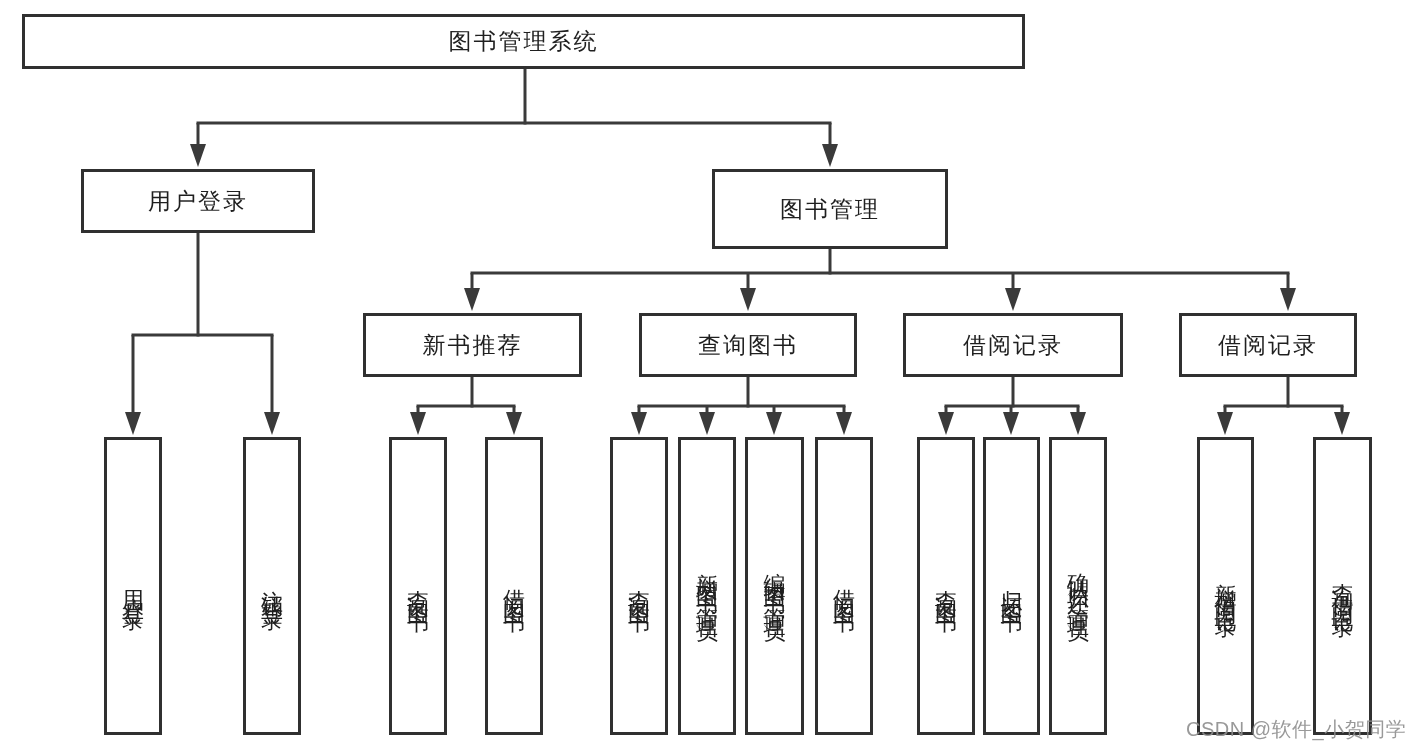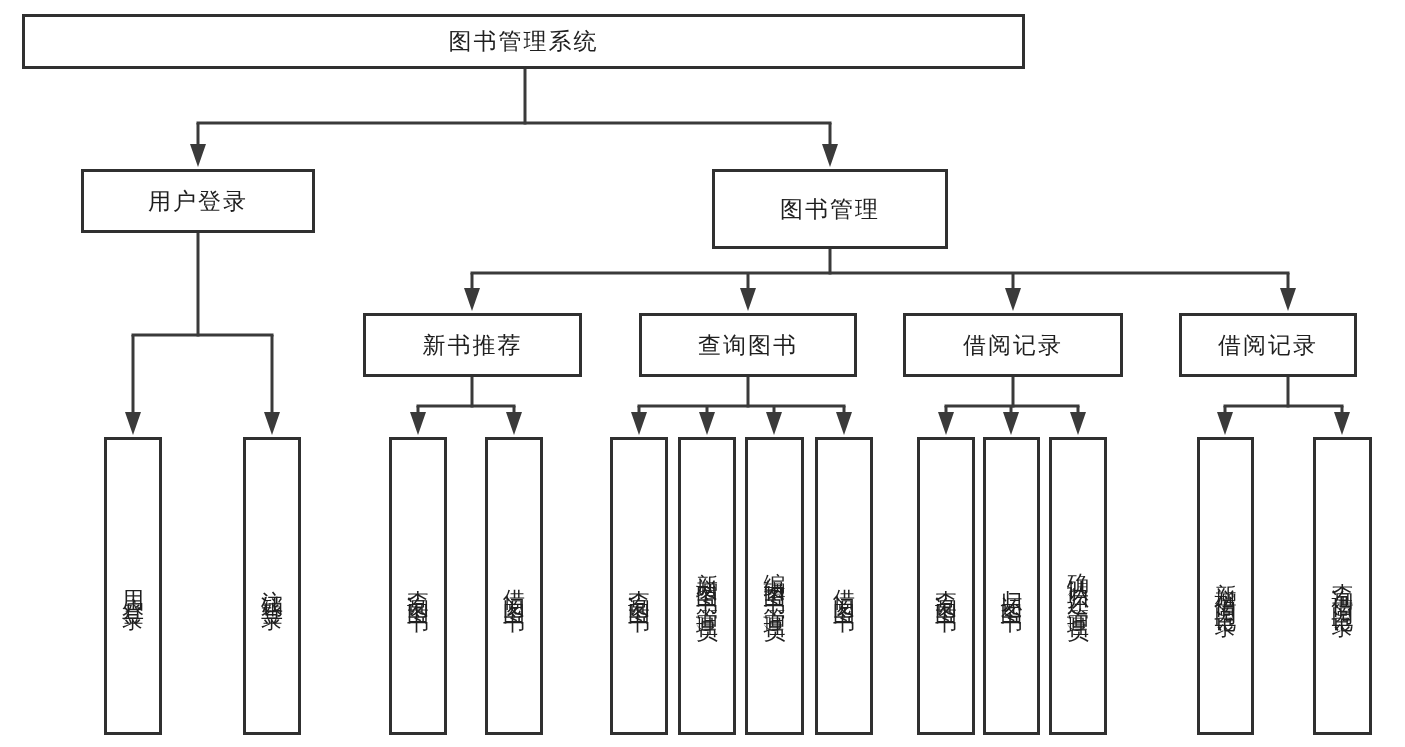--- a/index.html
+++ b/index.html
@@ -129,13 +129,14 @@
   <div class="box v" style="left:745px;top:437px;width:59px;height:298px">编辑图书（管理员）</div>
   <div class="box v" style="left:815px;top:437px;width:58px;height:298px">借阅图书</div>
 
   <div class="box v" style="left:917px;top:437px;width:58px;height:298px">查询图书</div>
   <div class="box v" style="left:983px;top:437px;width:57px;height:298px">归还图书</div>
   <div class="box v" style="left:1049px;top:437px;width:58px;height:298px">确认归还（管理员）</div>
 
   <div class="box v" style="left:1197px;top:437px;width:57px;height:298px">新增借阅记录</div>
   <div class="box v" style="left:1313px;top:437px;width:59px;height:298px">查询借阅记录</div>
 
+  <div class="watermark">CSDN @软件_小贺同学</div>
 </div>
 
 </body></html>

